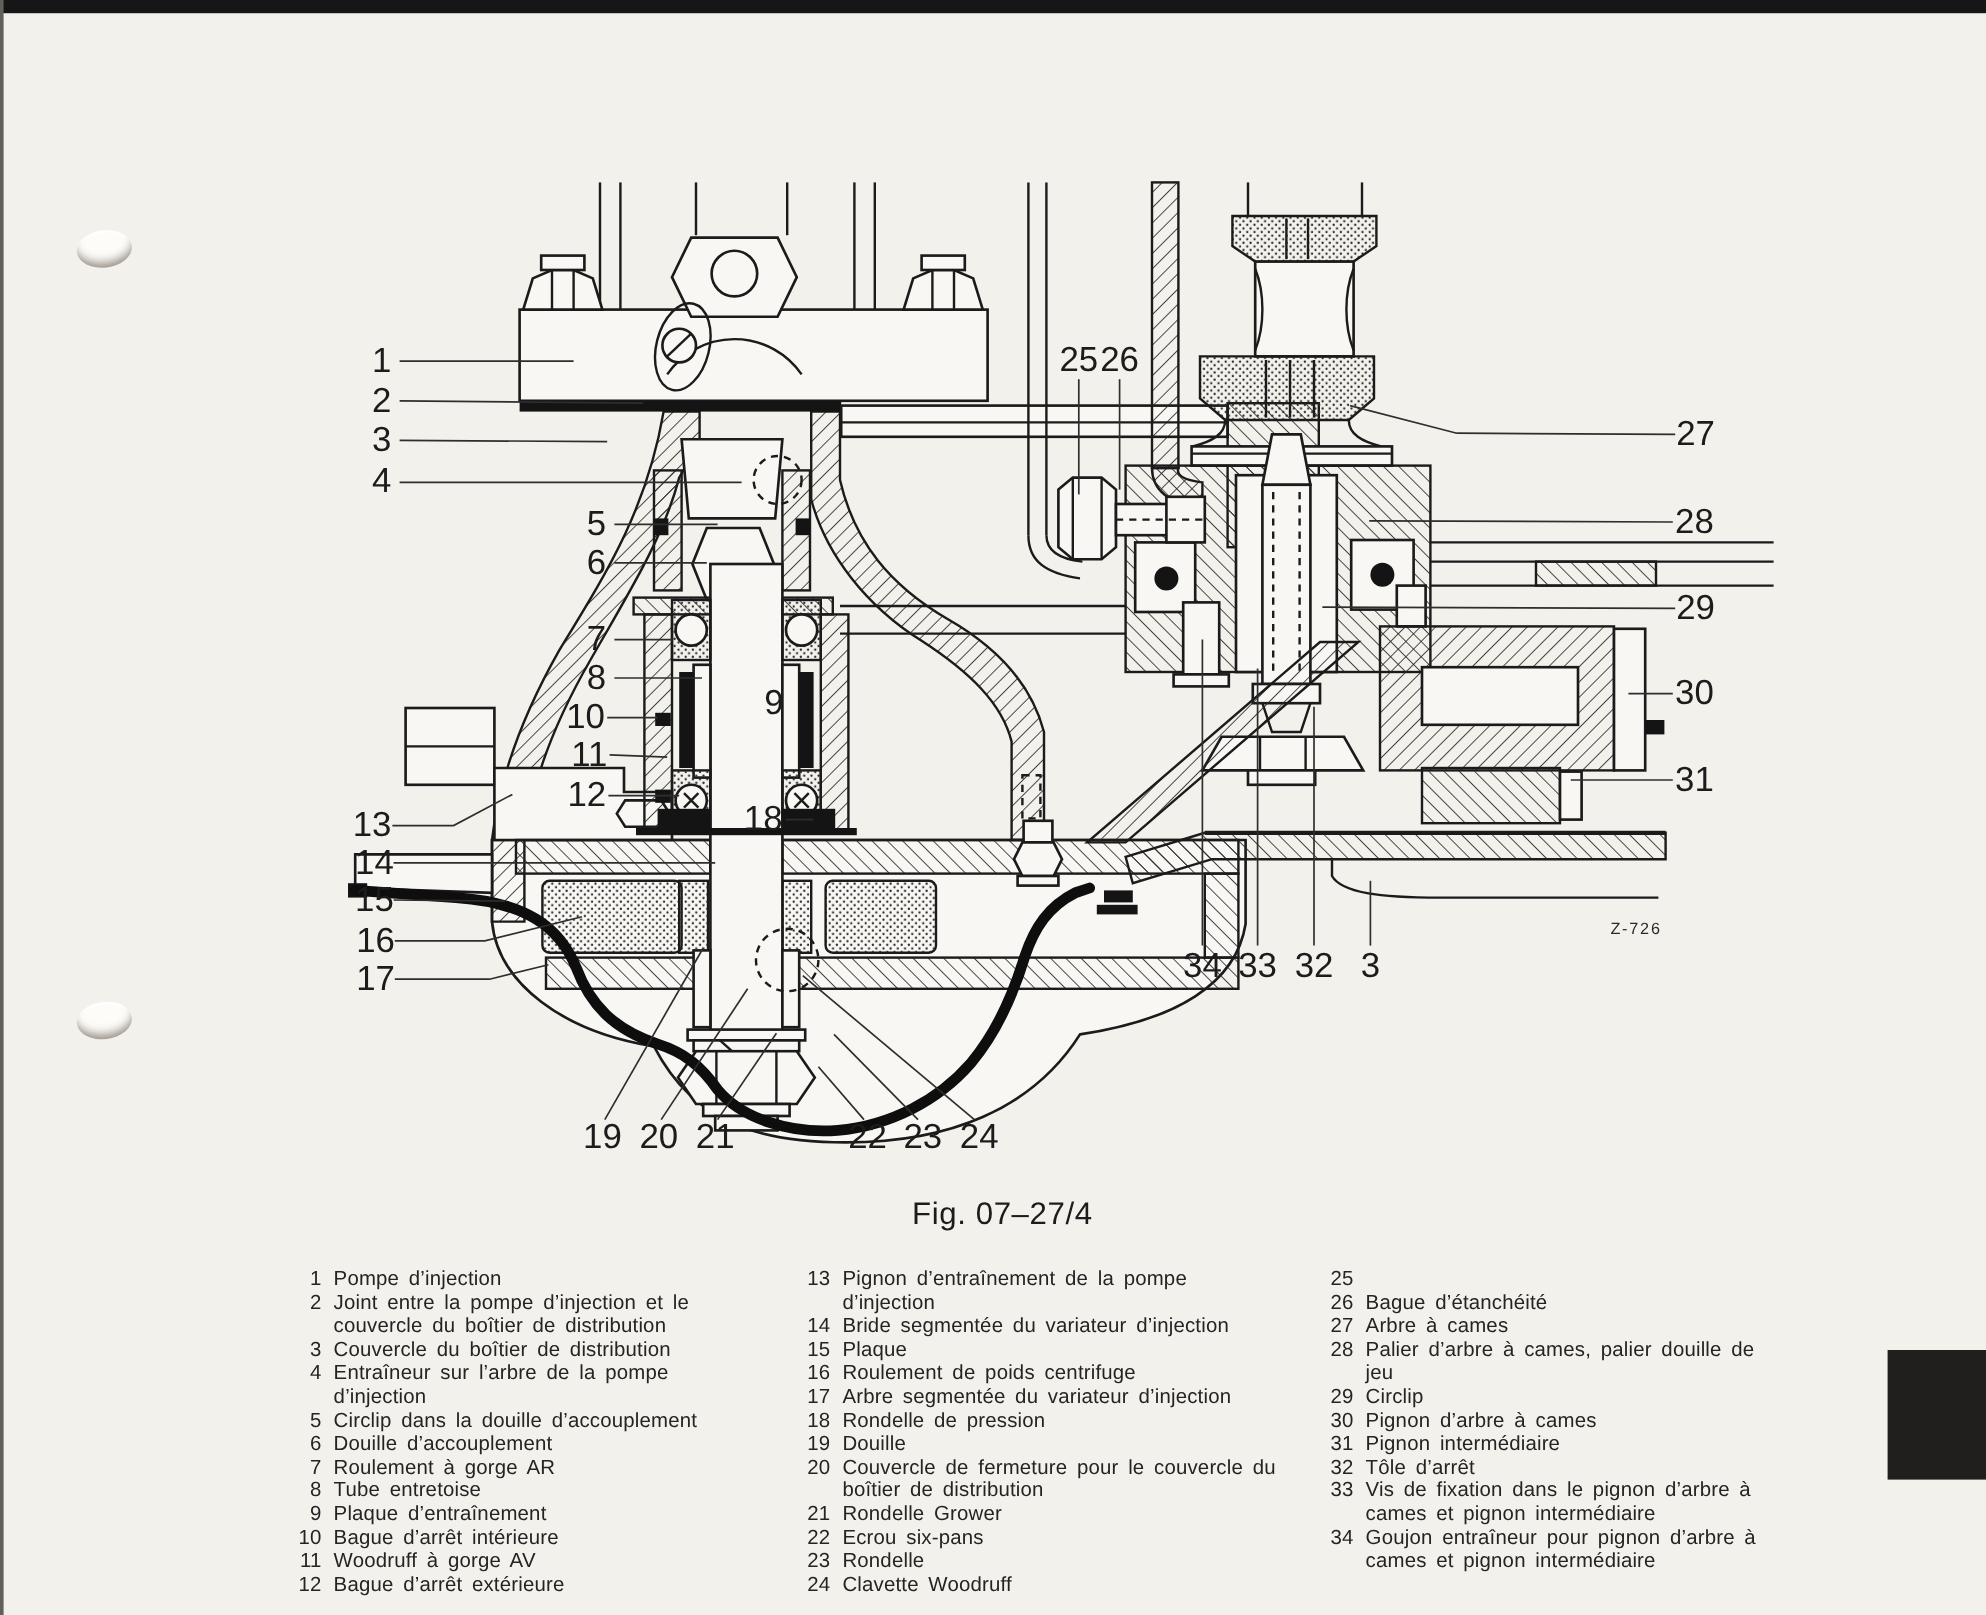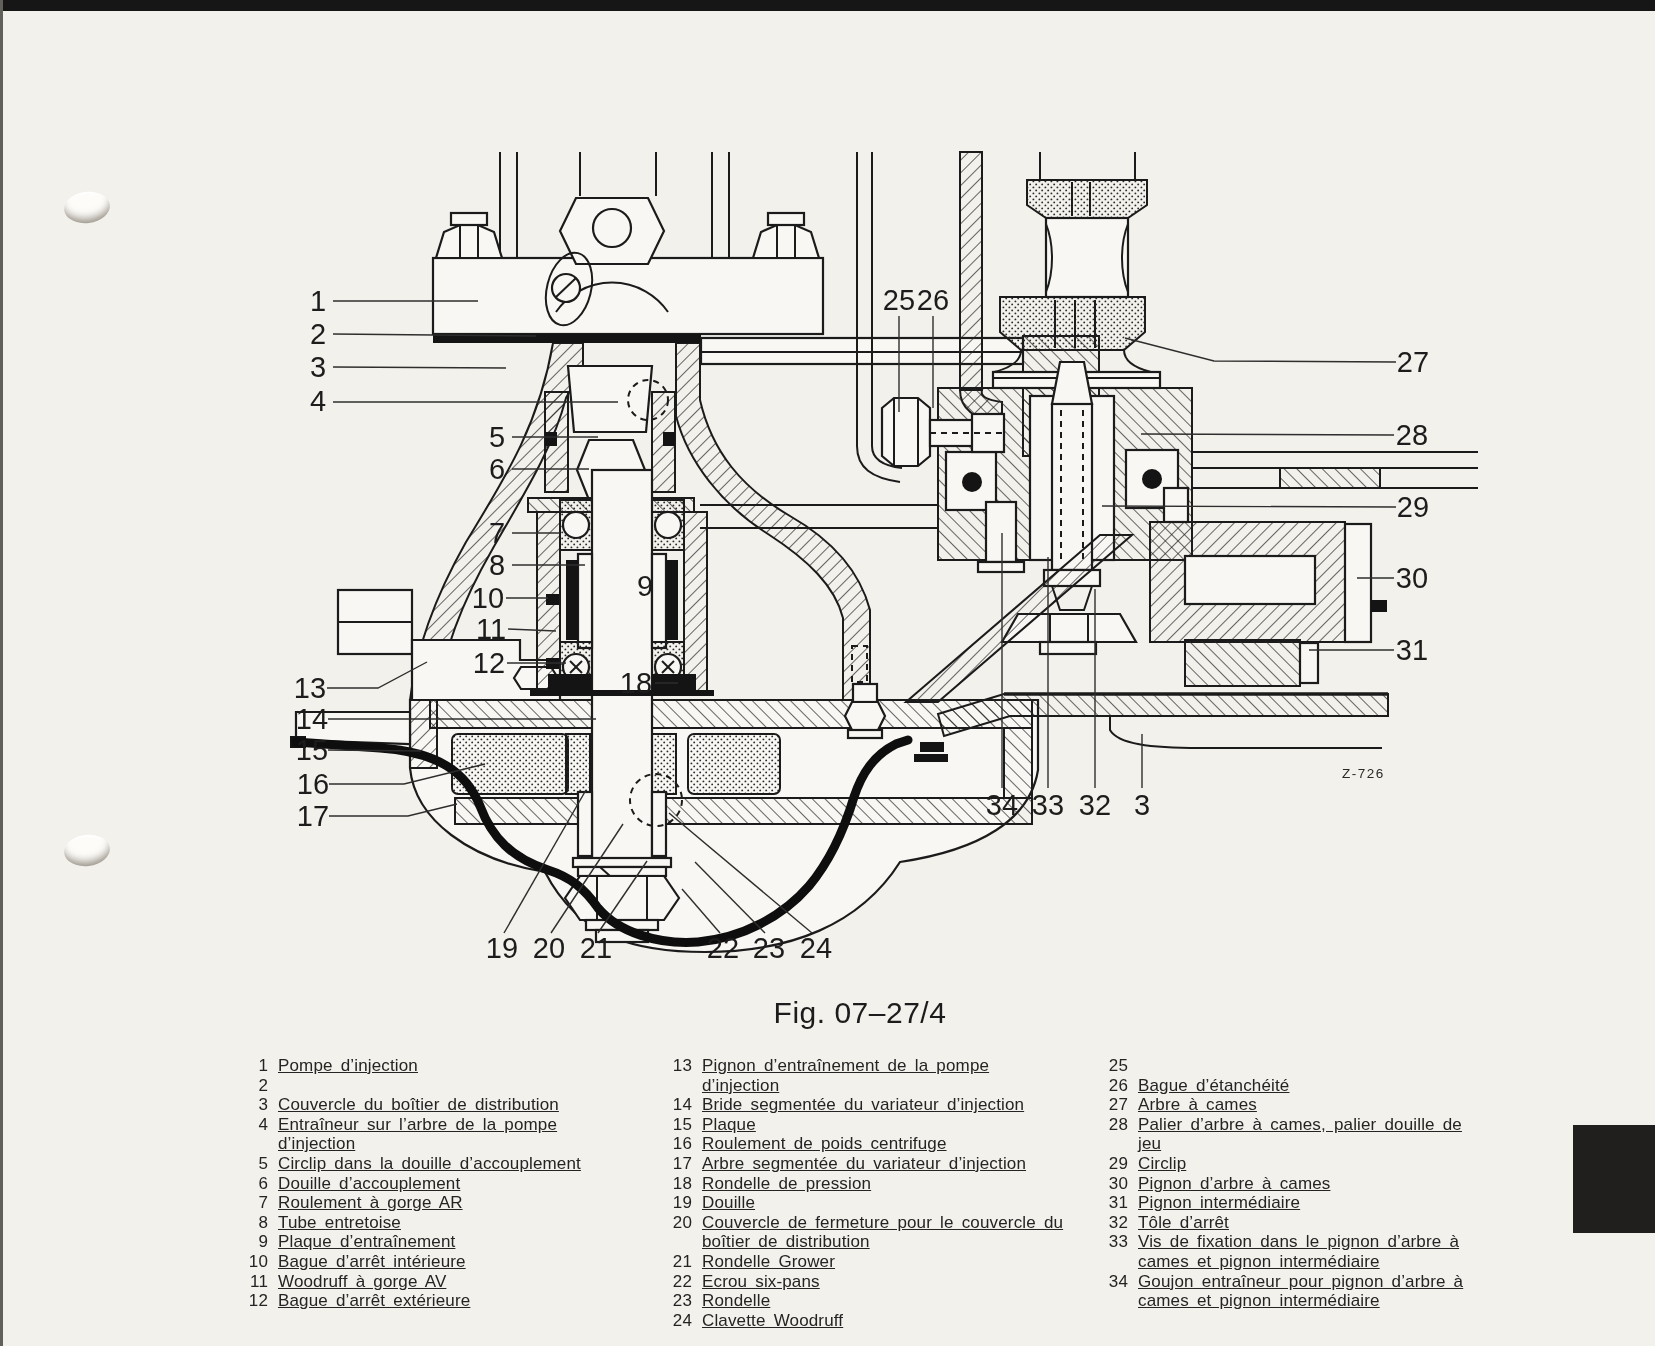--- a/index.html
+++ b/index.html
@@ -11,31 +11,31 @@
   .top-bar { position:absolute; top:0; left:0; width:100%; height:11px; background:#161616; }
   .left-edge { position:absolute; top:0; left:0; width:3px; height:100%; background:#62605a; }
   .hole {
     position:absolute; width:46px; height:31px; border-radius:50%;
     background:#fdfcf9;
     box-shadow: inset 0 -7px 8px -3px rgba(125,118,105,0.8), inset 0 2px 2px rgba(255,255,255,0.9);
     transform:rotate(-7deg);
   }
   .black-tab { position:absolute; left:1573px; top:1125px; width:82px; height:108px; background:#201f1d; }
   .fig-caption {
-    position:absolute; left:760px; top:996px; width:200px; text-align:center;
-    font-size:30px; letter-spacing:0.5px; color:#1c1c1c; white-space:nowrap;
+    position:absolute; left:760px; top:996px; width:200px; text-align:left;
+    font-size:26px; letter-spacing:0.5px; color:#1c1c1c; white-space:nowrap;
   }
   .legend-col { position:absolute; top:1056px; font-size:17px; line-height:19.6px; color:#242424; word-spacing:3.2px; letter-spacing:0.15px; }
   .legend-col.c1 { left:229px; width:402px; }
   .legend-col.c2 { left:648px; width:420px; }
   .legend-col.c3 { left:1084px; width:398px; }
   .leg-item { display:flex; }
   .leg-num { flex:none; width:44px; text-align:right; margin-right:10px; }
   .legend-col.c1 .leg-num { width:39px; }
-  .leg-text { flex:1;text-decoration:underline; }
+  .leg-text { flex:1; }
   svg.drawing { position:absolute; left:0; top:0; }
   svg .ln { stroke:#1b1b1b; stroke-width:2; fill:none; }
   svg .w  { fill:#f8f7f3; stroke:#1b1b1b; stroke-width:2.2; }
   svg .hA { fill:url(#pHA); stroke:#1b1b1b; stroke-width:2; }
   svg .hB { fill:url(#pHB); stroke:#1b1b1b; stroke-width:2; }
   svg .dt { fill:url(#pDots); stroke:#1b1b1b; stroke-width:2; }
   svg .bk { fill:#141414; stroke:none; }
   svg .dash { stroke-dasharray:6 5; }
   #callouts text { font-family:"Liberation Sans", sans-serif; font-size:29px; fill:#1c1c1c; text-anchor:middle; dominant-baseline:central; }
   #callouts polyline { fill:none; stroke:#2e2e2e; stroke-width:1.4; }
@@ -323,20 +323,21 @@
 
   <div class="fig-caption">Fig. 07–27/4</div>
 
   <div class="legend-col c1">
       <div class="leg-item">
         <span class="leg-num">1</span>
         <span class="leg-text">Pompe d’injection</span>
       </div>
       <div class="leg-item">
         <span class="leg-num">2</span>
+        <span class="leg-text">Joint entre la pompe d’injection et le couvercle du boîtier de distribution</span>
       </div>
       <div class="leg-item">
         <span class="leg-num">3</span>
         <span class="leg-text">Couvercle du boîtier de distribution</span>
       </div>
       <div class="leg-item">
         <span class="leg-num">4</span>
         <span class="leg-text">Entraîneur sur l’arbre de la pompe d’injection</span>
       </div>
       <div class="leg-item">

